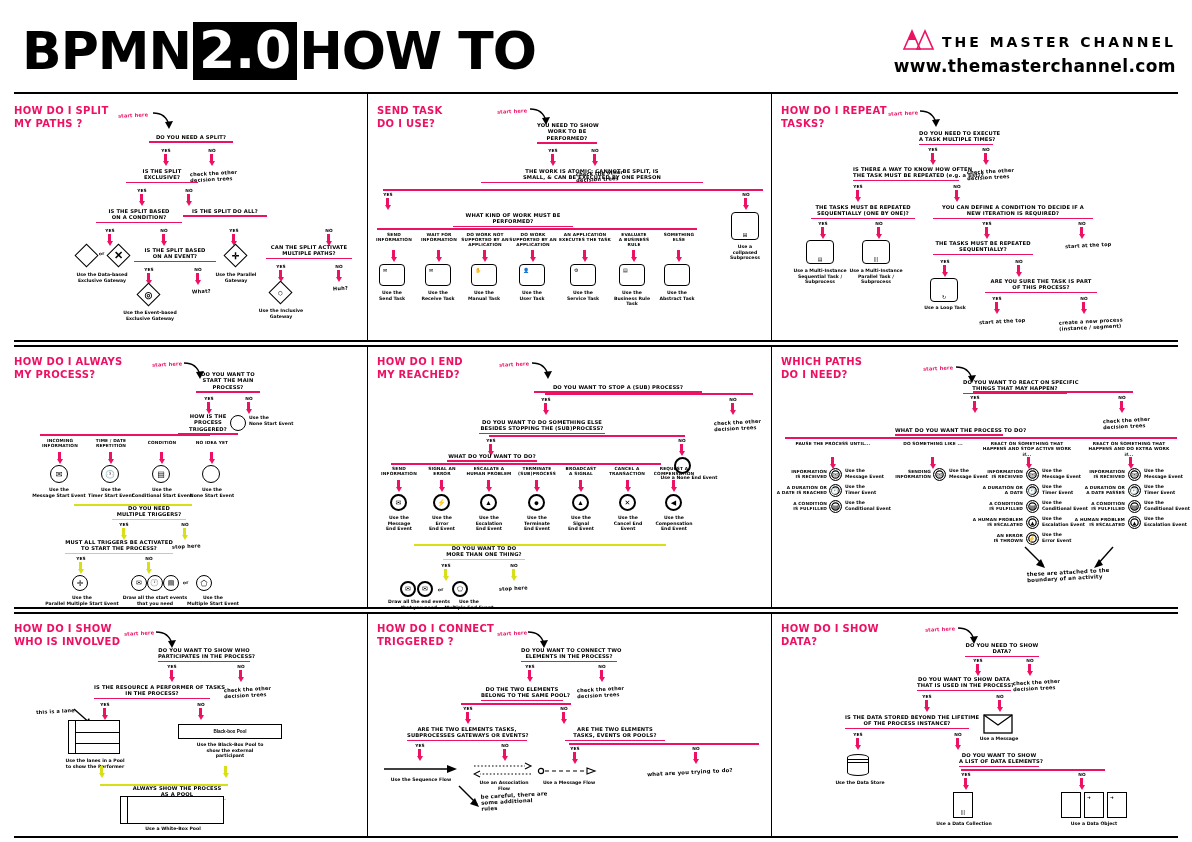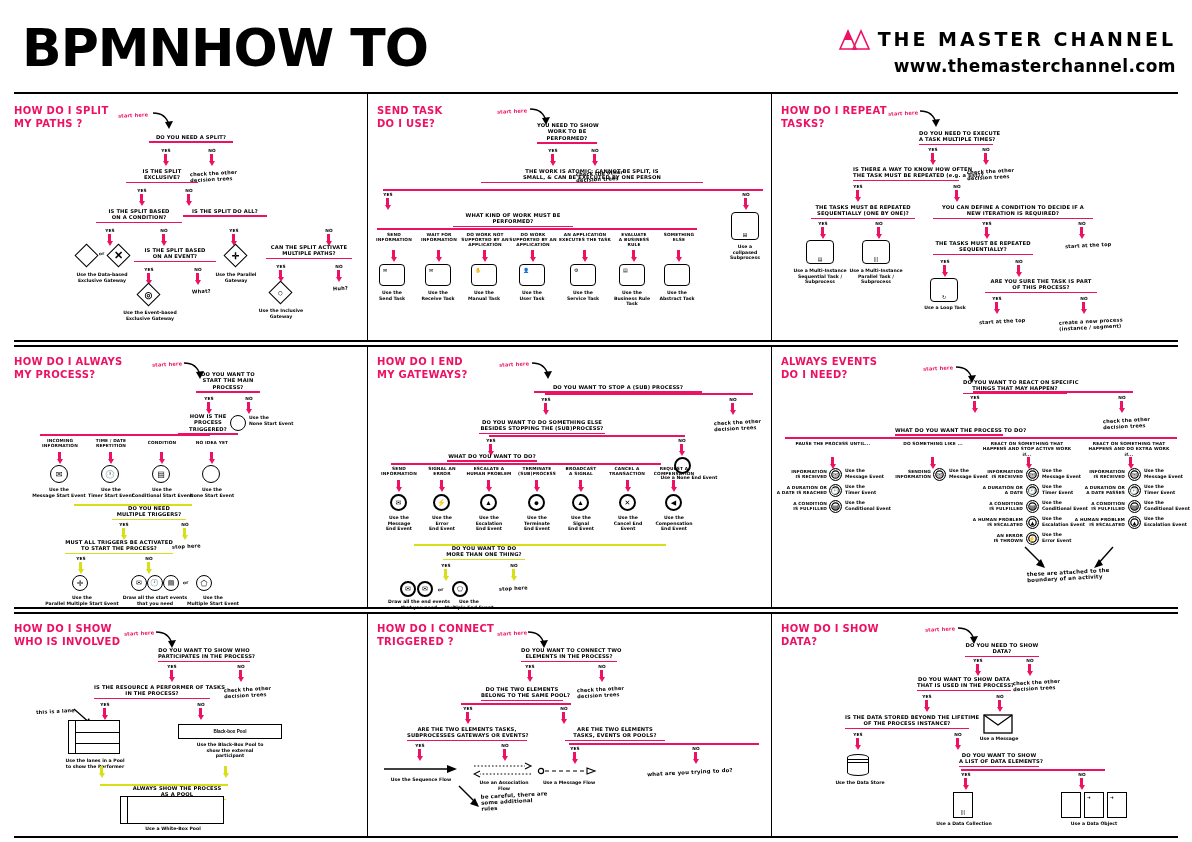--- a/index.html
+++ b/index.html
@@ -11,21 +11,21 @@
     overflow:hidden;
     position:relative;
   }
   
   #header { position:absolute; left:0; top:0; width:1192px; height:92px; }
   #title-wrap { position:absolute; left:22px; top:22px; display:flex; align-items:center; }
   .t-word { font-size:52px; font-weight:bold; letter-spacing:-1px; line-height:1; font-family:"DejaVu Sans", sans-serif; }
   .t-box { background:#000; color:#fff; padding:2px 6px 4px 6px; margin:0 2px; font-size:52px; font-weight:bold; line-height:1; font-family:"DejaVu Sans", sans-serif;}
   #brand { position:absolute; right:16px; top:28px; text-align:right; }
   #brand-row1 { display:flex; align-items:flex-end; justify-content:flex-end; gap:6px;}
-  #brand-name { font-size:19px; font-weight:bold; letter-spacing:3px; font-family:"DejaVu Sans", sans-serif;}
+  #brand-name { font-size:14px; font-weight:bold; letter-spacing:3px; font-family:"DejaVu Sans", sans-serif;}
   #brand-url  { font-size:17px; font-weight:bold; letter-spacing:0.4px; margin-top:6px; font-family:"DejaVu Sans", sans-serif;}
   
   .hline { position:absolute; left:14px; width:1164px; height:2px; background:#000; }
   .vline { position:absolute; width:1px; background:#000; }
   .panel { position:absolute; }
   .ptitle { color:#ED1164; font-weight:bold; font-size:10px; line-height:13px; letter-spacing:0.3px; font-family:"DejaVu Sans", sans-serif;}
   
   .q {            
     position:absolute; text-align:center;
     font-size:5.2px; font-weight:bold; line-height:6.4px; letter-spacing:0.15px;
@@ -61,20 +61,21 @@
   .dataobj { position:absolute; border:1.3px solid #000; background:#fff; }
   .dataobj:after{ content:""; position:absolute; right:0; top:0; border-left:5px solid transparent; border-top:5px solid #fff;}
   .store { position:absolute; border:1.3px solid #000; border-radius:50%/16%; background:#fff; }
 </style>
 </head>
 <body>
 
 <div id="header">
   <div id="title-wrap">
     <span class="t-word">BPMN</span>
+    <span class="t-box">2.0</span>
     <span class="t-word">HOW TO</span>
   </div>
   <div id="brand">
     <div id="brand-row1">
       <svg width="34" height="22" viewBox="0 0 34 22">
         <path d="M2 21 L10 3 L18 21 Z" fill="none" stroke="#ED1164" stroke-width="1.6"></path>
         <path d="M15 21 L23 3 L31 21 Z" fill="none" stroke="#ED1164" stroke-width="1.6"></path>
         <path d="M10 3 L14 12 L6 12 Z" fill="#ED1164"></path>
       </svg>
       <span id="brand-name">THE MASTER CHANNEL</span>
@@ -562,21 +563,21 @@
   <div class="hand" style="left:183px;top:233px;font-size:4.5px">or</div>
   <div class="ev" style="left:196px;top:228px;width:16px;height:16px;font-size:8px">⬠</div>
   <div class="cap" style="left:122px;top:248px;width:66px;white-space:pre">Draw all the start events
 that you need</div>
   <div class="cap" style="left:184px;top:248px;width:58px;white-space:pre">Use the
 Multiple Start Event</div>
 </div>
 
 <div class="panel" style="left:369px;top:347px;width:402px;height:260px">
   <div class="ptitle" style="position:absolute;left:8px;top:8px;white-space:pre">HOW DO I END
-MY GATEWAYS?</div>
+MY REACHED?</div>
   <div class="hand pink" style="left:130px;top:14px;white-space:pre">start here</div>
   <svg style="position:absolute;left:162px;top:12px" width="24" height="22">
     <path d="M1,4 Q14,4 17,16" fill="none" stroke="#000" stroke-width="1.3"></path>
       <path d="M13,13 L17,20 L21,12 Z" fill="#000"></path>
   </svg>
 
   <div class="q" style="left:165px;top:37px;width:168px;white-space:pre"><span>DO YOU WANT TO STOP A (SUB) PROCESS?</span><div class="bar"></div></div>
   <div class="connh" style="left:176px;top:46px;width:208px"></div>
   <div class="lbl" style="left:168px;top:50px;width:18px">YES</div>
   <div class="lbl" style="left:355px;top:50px;width:18px">NO</div>
@@ -704,21 +705,21 @@
   <div class="ev thick" style="left:48px;top:234px;width:16px;height:16px;font-size:7px">✉</div>
   <div class="hand" style="left:69px;top:240px;font-size:4.5px">or</div>
   <div class="ev thick" style="left:83px;top:234px;width:16px;height:16px;font-size:7px">⬠</div>
   <div class="cap" style="left:16px;top:252px;width:68px;white-space:pre">Draw all the end events
 that you need</div>
   <div class="cap" style="left:72px;top:252px;width:56px;white-space:pre">Use the
 Multiple End Event</div>
 </div>
 
 <div class="panel" style="left:773px;top:347px;width:419px;height:260px">
-  <div class="ptitle" style="position:absolute;left:8px;top:8px;white-space:pre">ALWAYS EVENTS
+  <div class="ptitle" style="position:absolute;left:8px;top:8px;white-space:pre">WHICH PATHS
 DO I NEED?</div>
   <div class="hand pink" style="left:150px;top:18px;white-space:pre">start here</div>
   <svg style="position:absolute;left:182px;top:16px" width="24" height="22">
     <path d="M1,4 Q14,4 17,16" fill="none" stroke="#000" stroke-width="1.3"></path>
       <path d="M13,13 L17,20 L21,12 Z" fill="#000"></path>
   </svg>
 
   <div class="q" style="left:190px;top:32px;width:104px;white-space:pre"><span>DO YOU WANT TO REACT ON SPECIFIC
 THINGS THAT MAY HAPPEN?</span><div class="bar"></div></div>
   <div class="connh" style="left:200px;top:44px;width:160px"></div>

